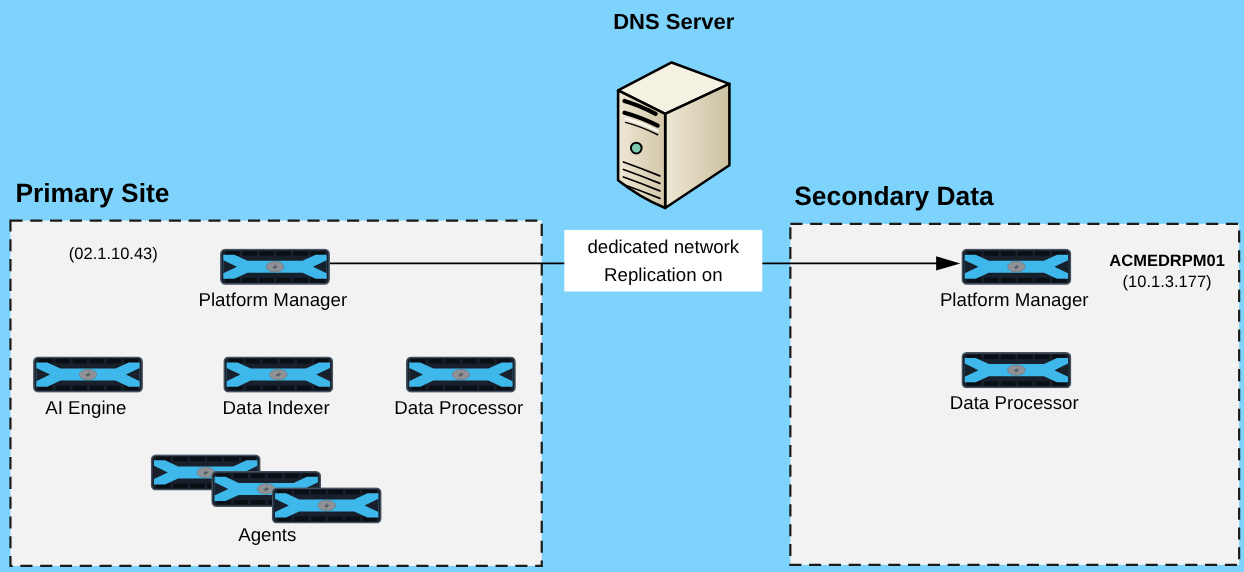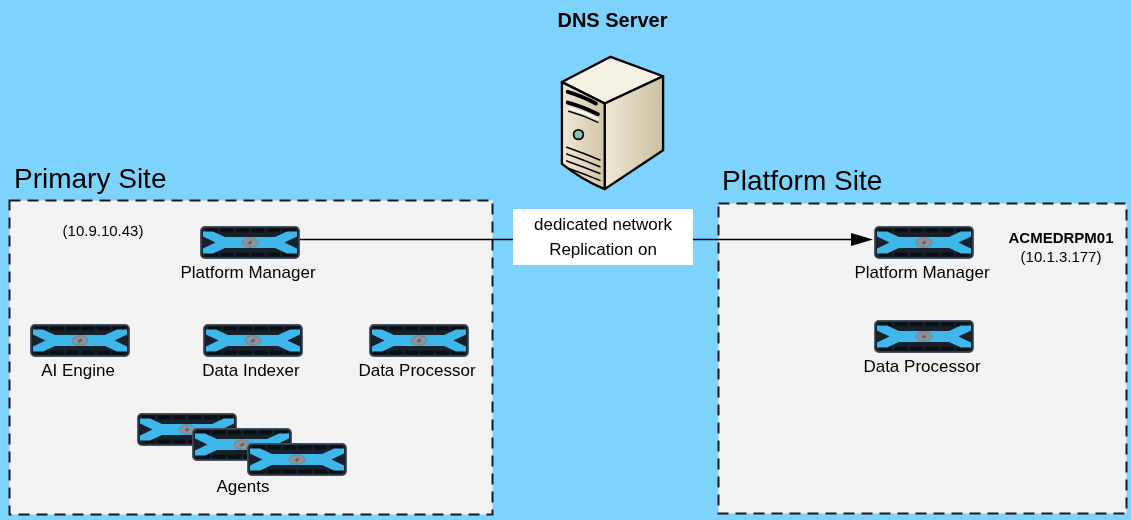--- a/index.html
+++ b/index.html
@@ -1,20 +1,20 @@
 <!DOCTYPE html>
 <html><head>
 <meta charset="utf-8">
 <style>
   html,body{margin:0;padding:0;background:#fff;}
   .stage{position:relative;width:1131px;height:520px;background:#7dd3fc;
          font-family:"Liberation Sans",sans-serif;color:#000;overflow:hidden;padding-left:13px;}
   .bgsvg{position:absolute;left:0;top:0;}
   .defs{position:absolute;width:0;height:0;overflow:hidden;}
-  .site-title{position:absolute;font-size:28px;font-weight:normal;white-space:nowrap;}
+  .site-title{position:absolute;font-size:24px;font-weight:bold;white-space:nowrap;}
   .dns-label{position:absolute;left:530px;top:9px;width:165px;text-align:center;
              font-size:20px;font-weight:bold;}
   .server-icon{position:absolute;left:556px;top:49px;width:113px;height:144px;}
   .host{position:absolute;width:150px;text-align:center;font-size:15px;line-height:19px;white-space:nowrap;}
   .host .hostname{font-weight:bold;}
   .node{position:absolute;width:96px;height:33px;}
   .appl{display:block;width:100px;height:33px;}
   .nlabel{position:absolute;top:37px;left:50%;transform:translateX(-50%);
           white-space:nowrap;font-size:17px;}
   .agents{position:absolute;left:137px;top:413px;width:210px;height:105px;}
@@ -95,21 +95,21 @@
   </svg>
 
   <div class="conn-label">
     <div>dedicated network</div>
     <div>Replication on</div>
   </div>
 
   <div class="site-title" style="left:14px;top:163px">Primary Site</div>
 
   <div class="host" style="left:28px;top:221px">
-    <div class="hostip">(10.9.10.43)</div>
+    <div class="hostip">(02.1.10.43)</div>
   </div>
 
   <div class="node" style="left:200px;top:226px">
     <svg class="appl" viewBox="0 0 100 33">
         <use href="#appliance"></use>
       </svg>
     <div class="nlabel">Platform Manager</div>
   </div>
 
   <div class="node" style="left:203px;top:324px">
@@ -139,21 +139,21 @@
       </svg>
     <svg class="a" style="left:55px;top:15px" viewBox="0 0 100 33">
         <use href="#appliance"></use>
       </svg>
     <svg class="a" style="left:110px;top:30px" viewBox="0 0 100 33">
         <use href="#appliance"></use>
       </svg>
     <div class="nlabel">Agents</div>
   </div>
 
-  <div class="site-title" style="left:722px;top:165px">Platform Site</div>
+  <div class="site-title" style="left:722px;top:165px">Secondary Data</div>
 
   <div class="host" style="left:986px;top:228px">
     <div class="hostname">ACMEDRPM01</div>
     <div class="hostip">(10.1.3.177)</div>
   </div>
 
   <div class="node" style="left:874px;top:226px">
     <svg class="appl" viewBox="0 0 100 33">
         <use href="#appliance"></use>
       </svg>

